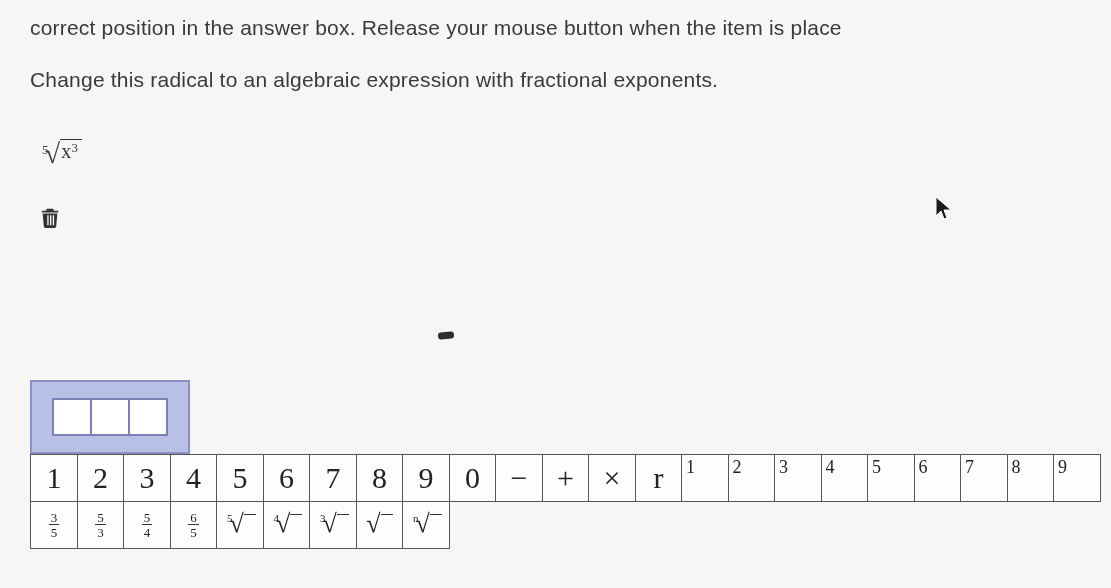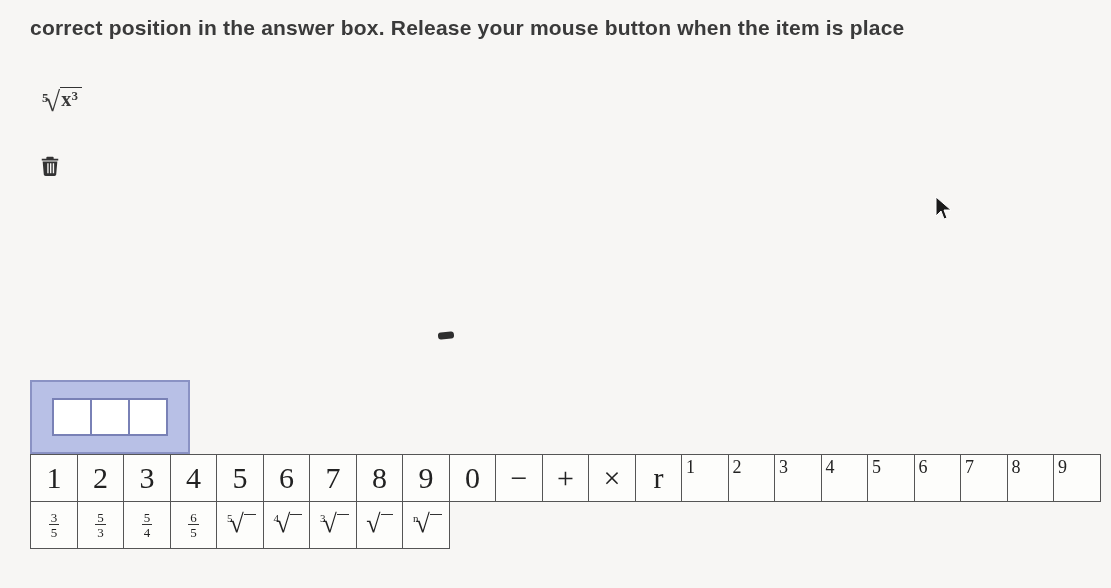--- a/index.html
+++ b/index.html
@@ -13,21 +13,20 @@
     color: #2b2b2b;
     overflow: hidden;
     position: relative;
   }
   .content {
     padding: 8px 20px 0 30px;
     font-size: 21px;
     line-height: 1.9;
     letter-spacing: 0.2px;
     color: #3a3a3a;
-    font-weight: bold;
   }
   .prompt-line { margin-bottom: 2px; }
   .radical {
     margin-top: 24px;
     margin-left: 8px;
     font-family: 'Times New Roman', serif;
     font-size: 20px;
   }
   .radical .idx {
     font-size: 13px;
@@ -133,20 +132,21 @@
   .dot {
     position:absolute; left:438px; top:332px; width:16px; height:7px; background:#2e2e2e; border-radius:3px;
     transform: rotate(-6deg);
   }
 </style>
 </head>
 <body>
 
 <div class="content">
   <div class="prompt-line">correct position in the answer box. Release your mouse button when the item is place</div>
+  <div class="prompt-line" style="margin-top:12px;">Change this radical to an algebraic expression with fractional exponents.</div>
 
   <div class="radical">
     <span class="idx">5</span><span class="surd">√</span><span class="radicand"><span>x</span><span class="e">3</span></span>
   </div>
 
   <div class="trash">
     <svg viewBox="0 0 24 24">
       <path d="M4 7h16l-1.2 14.1c-.1 1-.9 1.9-2 1.9H7.2c-1 0-1.9-.8-2-1.9L4 7zm5 2v11h1.5V9H9zm3 0v11h1.5V9H12zm3 0v11h1.5V9H15zM8 4V3c0-.6.4-1 1-1h6c.6 0 1 .4 1 1v1h5v2H3V4h5z"></path>
     </svg>
   </div>

